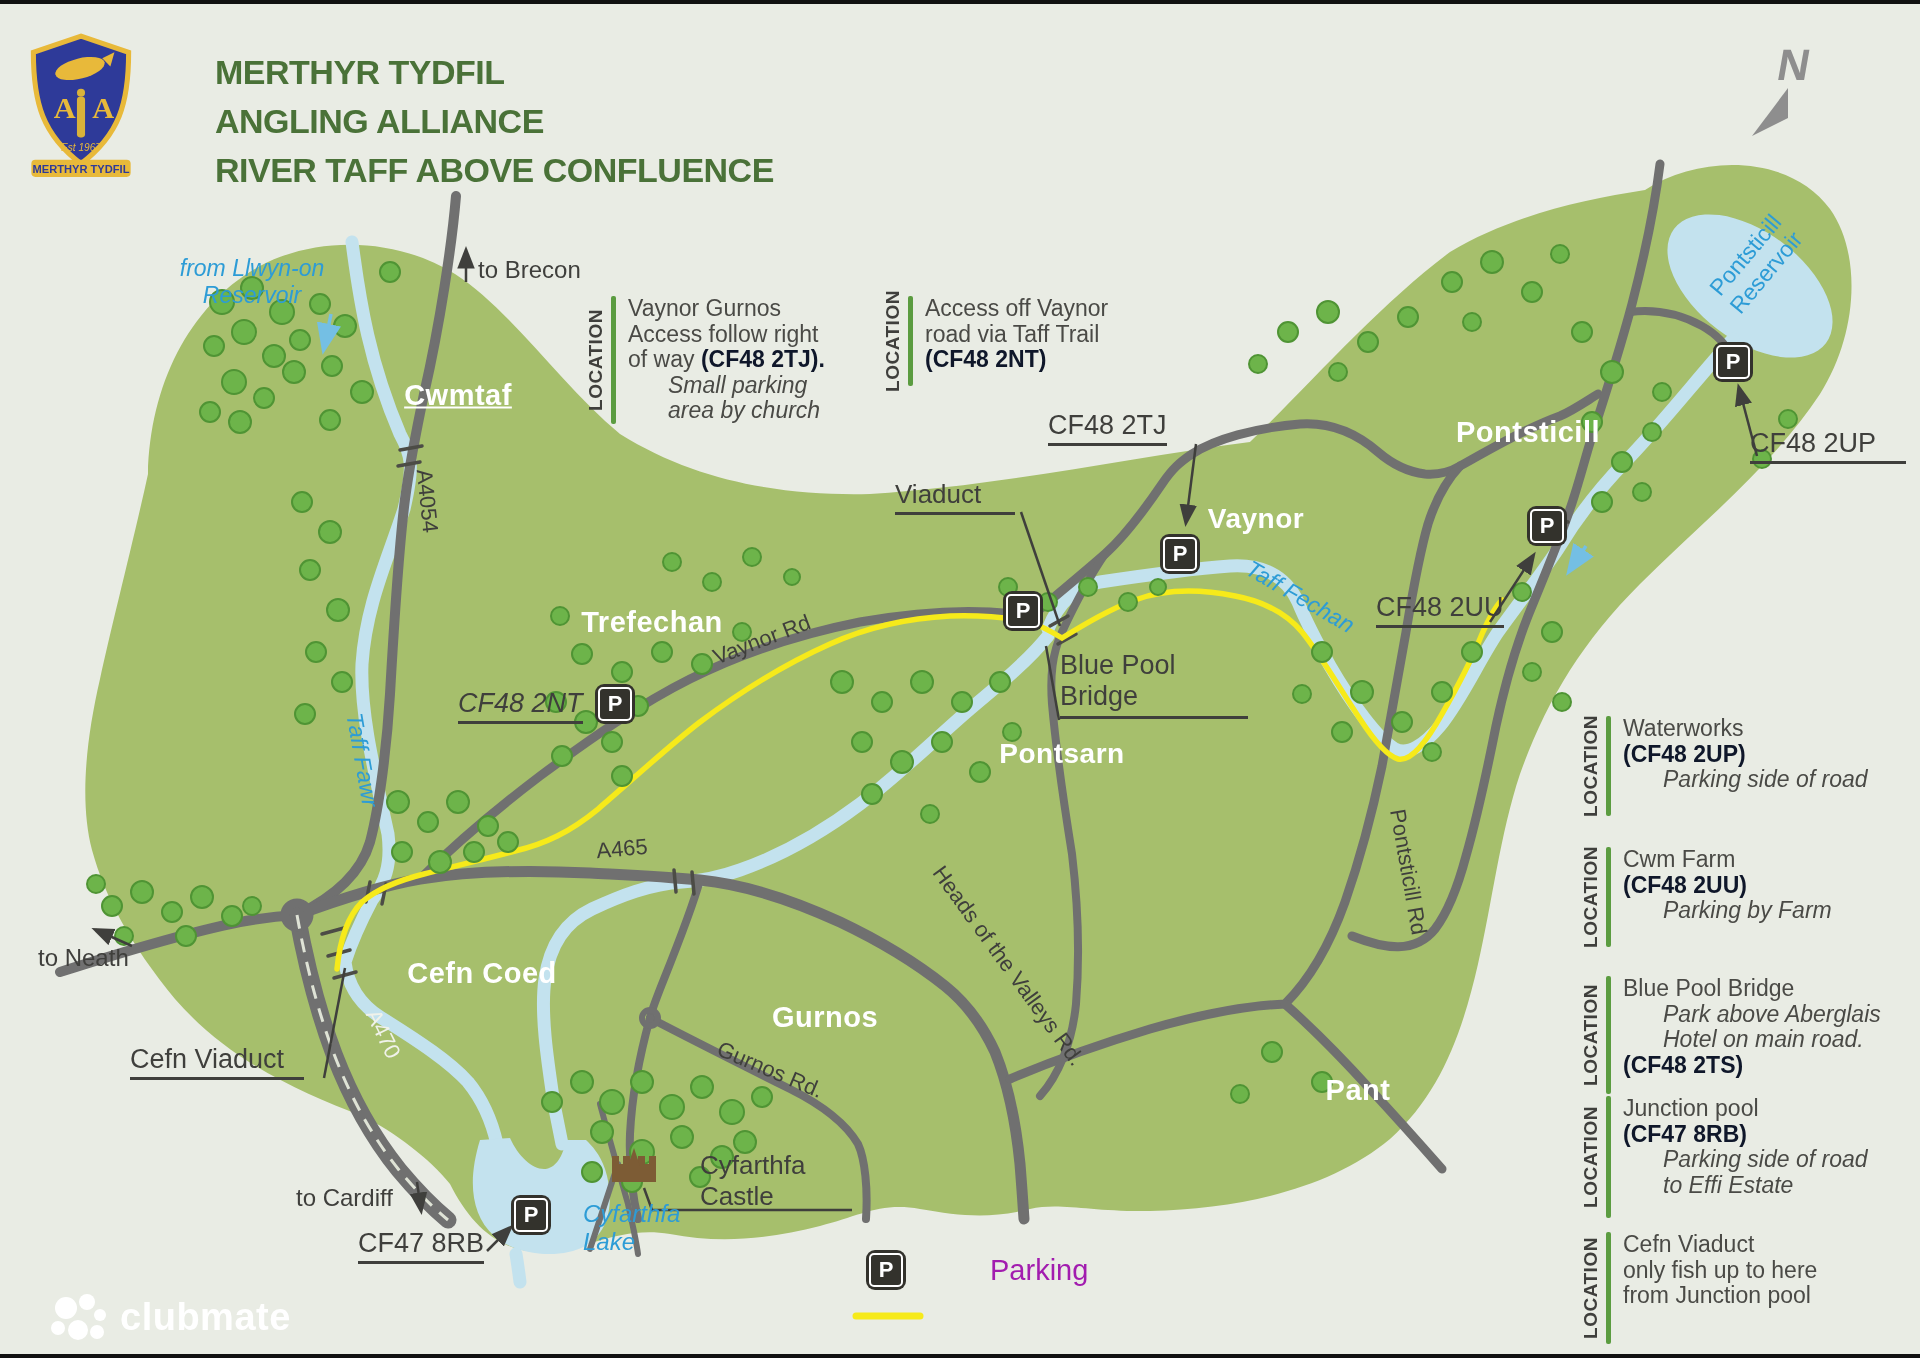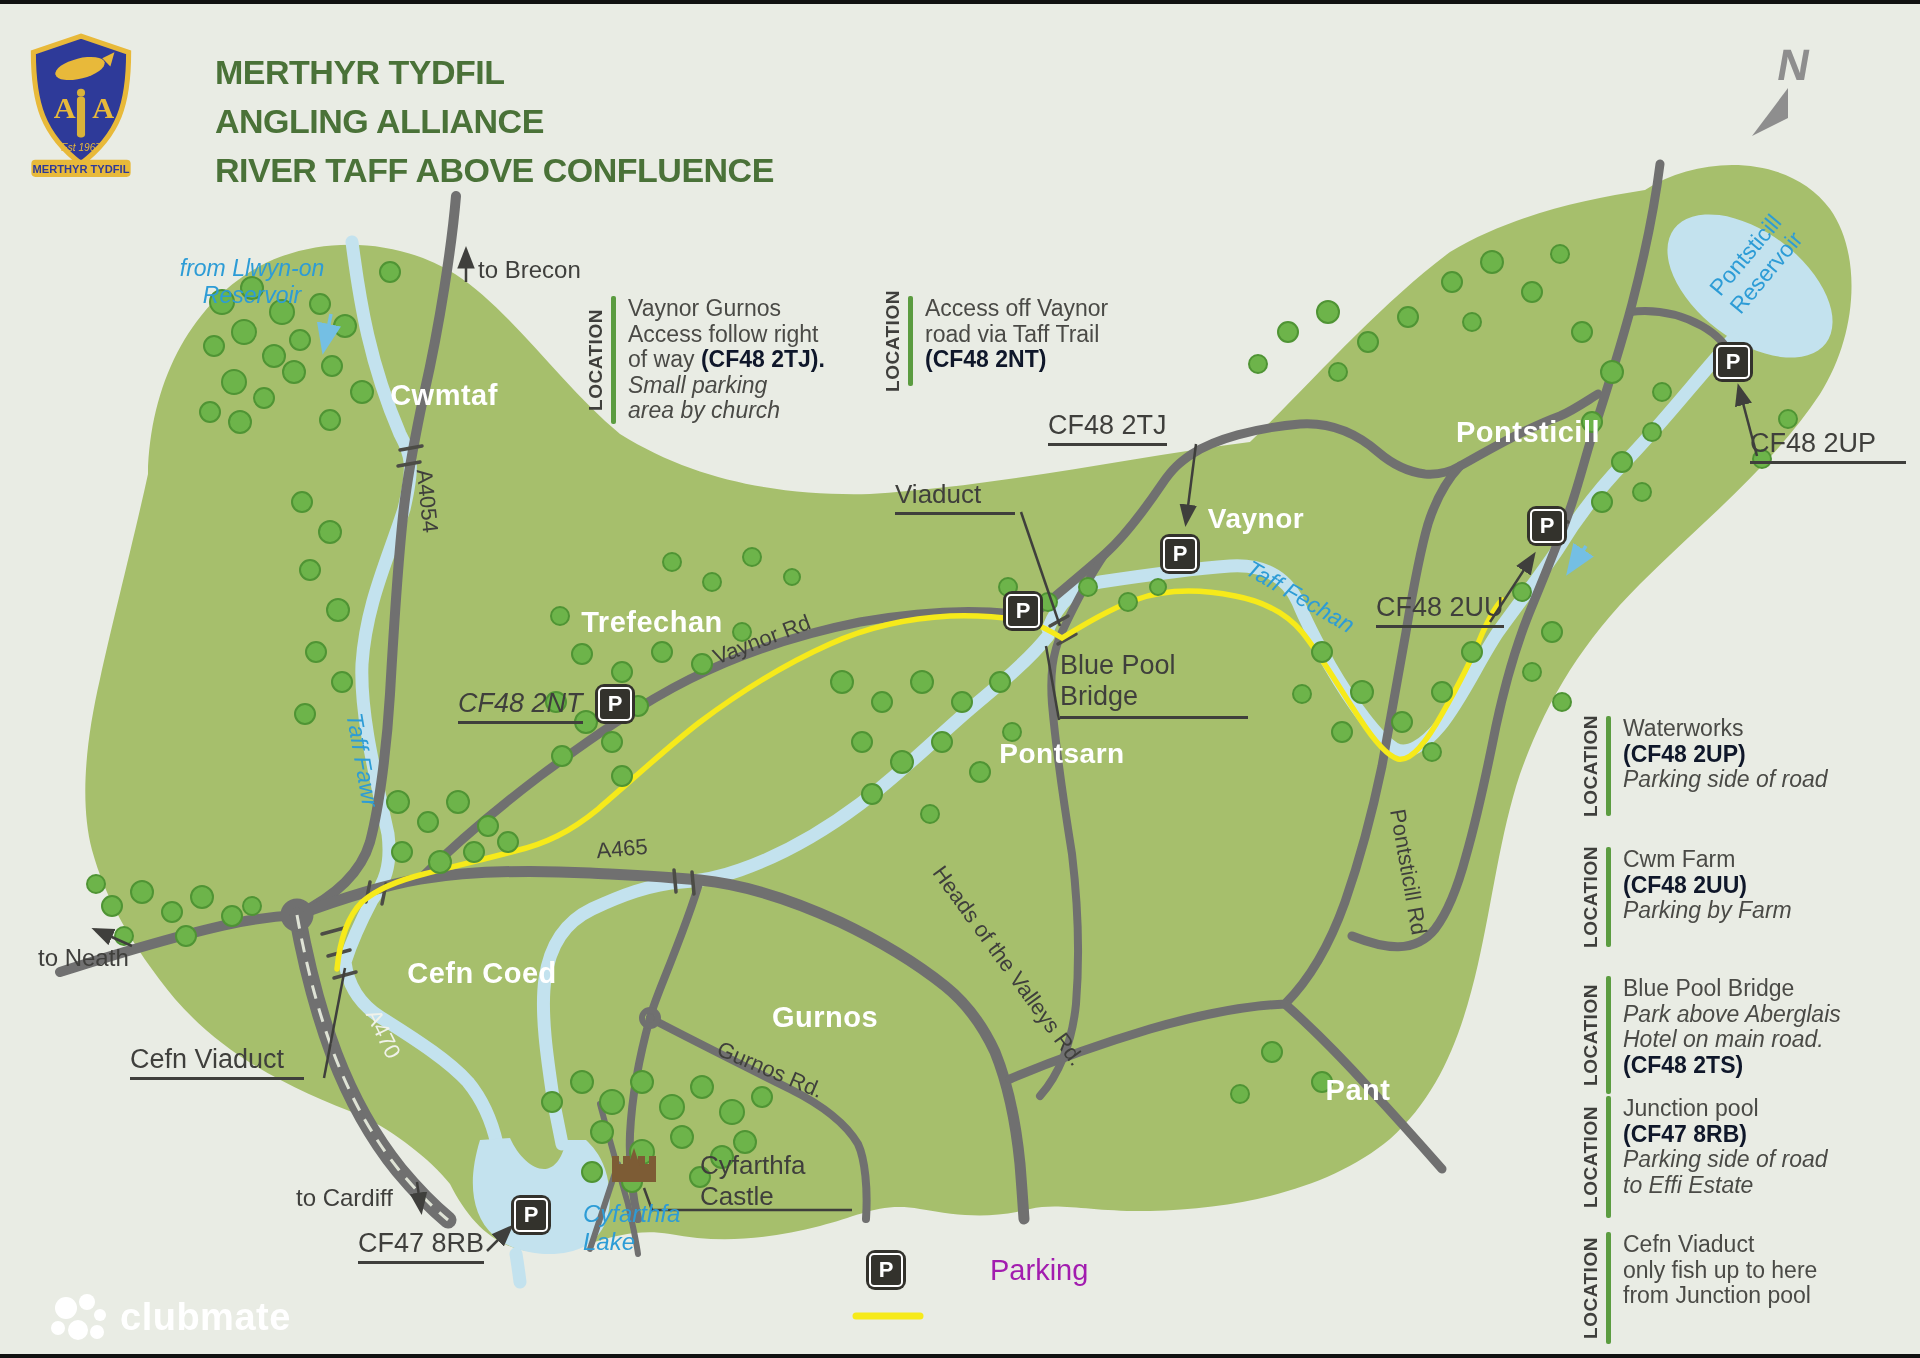--- a/index.html
+++ b/index.html
@@ -16,21 +16,21 @@
   .pmark{width:40px;height:40px;background:#33322c;border-radius:9px;display:flex;align-items:center;justify-content:center;}
   .pmark span{display:flex;align-items:center;justify-content:center;width:30px;height:30px;border:2.5px solid #fff;border-radius:5px;
               color:#fff;font-weight:bold;font-size:22px;font-family:"Liberation Sans",sans-serif;}
   .ibox,.callout{display:flex;align-items:stretch;}
   .vwrap{width:26px;position:relative;flex:none;}
   .vtext{position:absolute;left:50%;top:50%;transform:translate(-50%,-50%) rotate(-90deg);
          font-weight:bold;font-size:19px;letter-spacing:.5px;color:#3f3f3c;white-space:nowrap;}
   .gbar{width:5px;background:#5b9c40;border-radius:2px;margin:0 12px 0 2px;flex:none;}
   .btxt{color:#4a4a46;font-size:23px;line-height:25.5px;white-space:nowrap;}
   .btxt .b{font-weight:bold;color:#0f172a;}
-  .btxt .i{font-style:italic;}
+  .btxt .i{font-style:italic;margin-left:40px;}
   .legtxt{color:#a21caf;font-size:29px;white-space:nowrap;}
   .title{color:#4a7238;font-weight:bold;font-size:34px;line-height:49px;letter-spacing:-.5px;white-space:nowrap;}
   .brand{color:#fff;font-weight:bold;font-size:38px;letter-spacing:.5px;}
   .north{color:#8e8e8e;font-weight:bold;font-size:44px;transform:skewX(-10deg);}
 </style>
 </head>
 <body>
 
 <div id="stage">
 
@@ -388,21 +388,21 @@
         <span class="vtext">LOCATION</span>
       </div>
     <div class="gbar"></div>
     <div class="btxt">
       <div>Cefn Viaduct</div>
       <div>only fish up to here</div>
       <div>from Junction pool</div>
     </div>
   </div>
 
-  <div class="abs ctr wlbl" style="left:444px;top:391px;">Cwmtaf</div>
+  <div class="abs ctr wlbl" style="left:458px;top:391px;text-decoration:underline;">Cwmtaf</div>
   <div class="abs ctr wlbl" style="left:652px;top:618px;">Trefechan</div>
   <div class="abs ctr wlbl" style="left:482px;top:969px;">Cefn Coed</div>
   <div class="abs ctr wlbl" style="left:825px;top:1013px;">Gurnos</div>
   <div class="abs ctr wlbl" style="left:1062px;top:750px;font-size:28px;">Pontsarn</div>
   <div class="abs ctr wlbl" style="left:1256px;top:515px;font-size:28px;">Vaynor</div>
   <div class="abs ctr wlbl" style="left:1528px;top:428px;">Pontsticill</div>
   <div class="abs ctr wlbl" style="left:1358px;top:1086px;">Pant</div>
 
   <div class="abs lbl" style="left:427px;top:497px;font-size:22px;transform:translate(-50%,-50%) rotate(84deg);">A4054</div>
   <div class="abs lbl" style="left:622px;top:845px;font-size:22px;transform:translate(-50%,-50%) rotate(-5deg);">A465</div>

